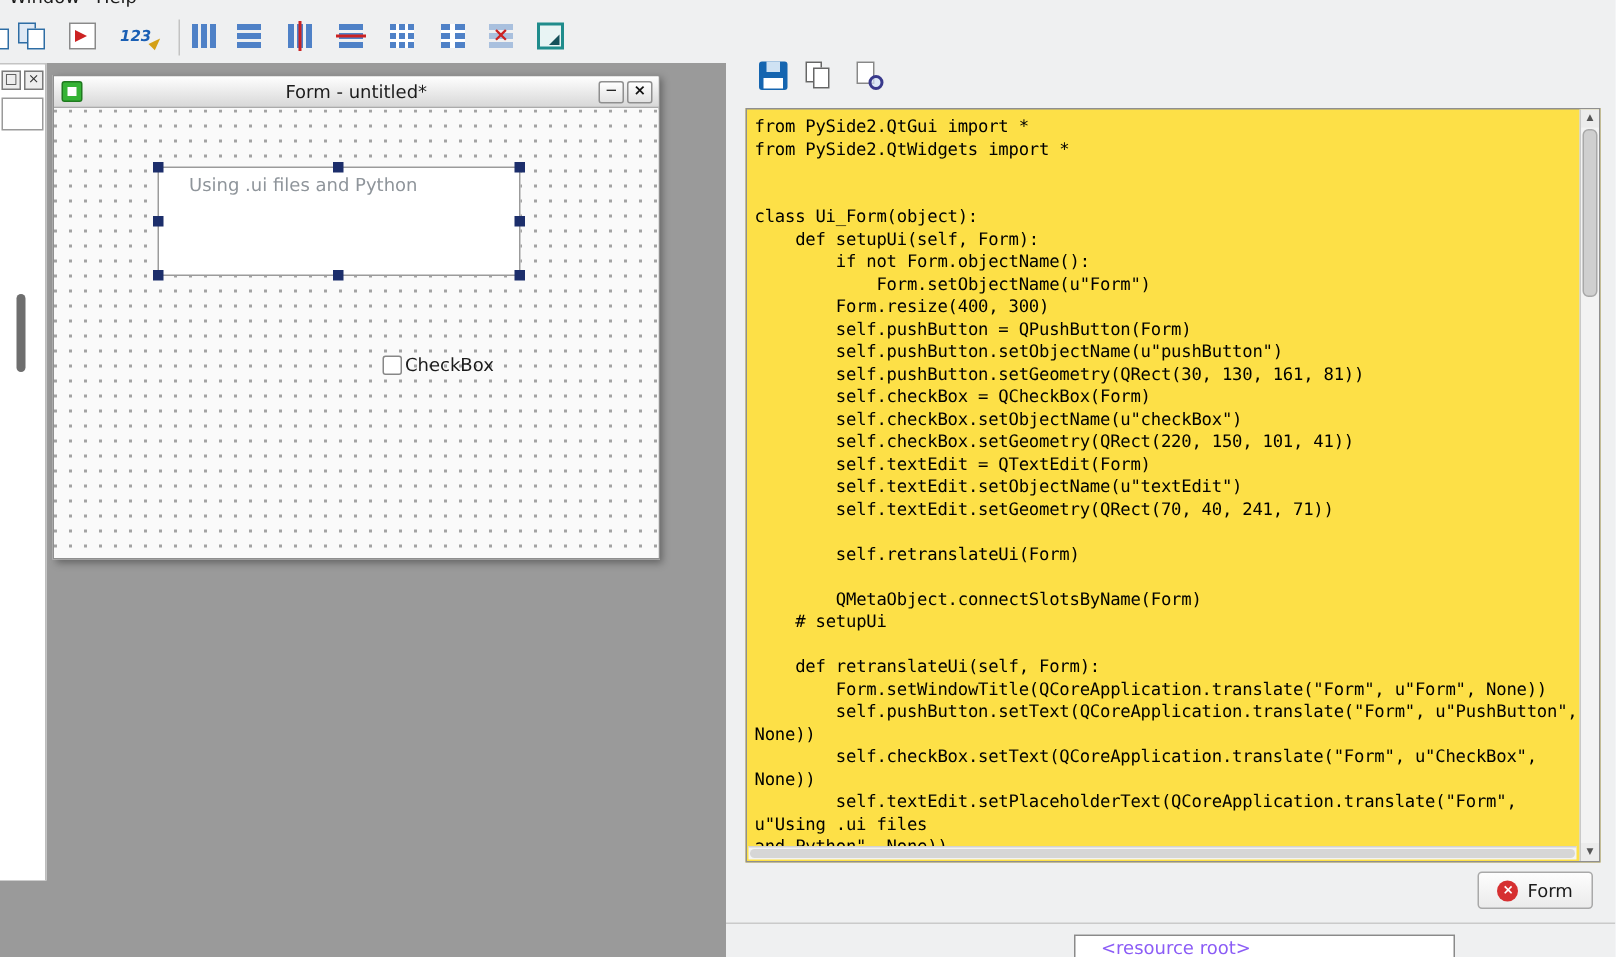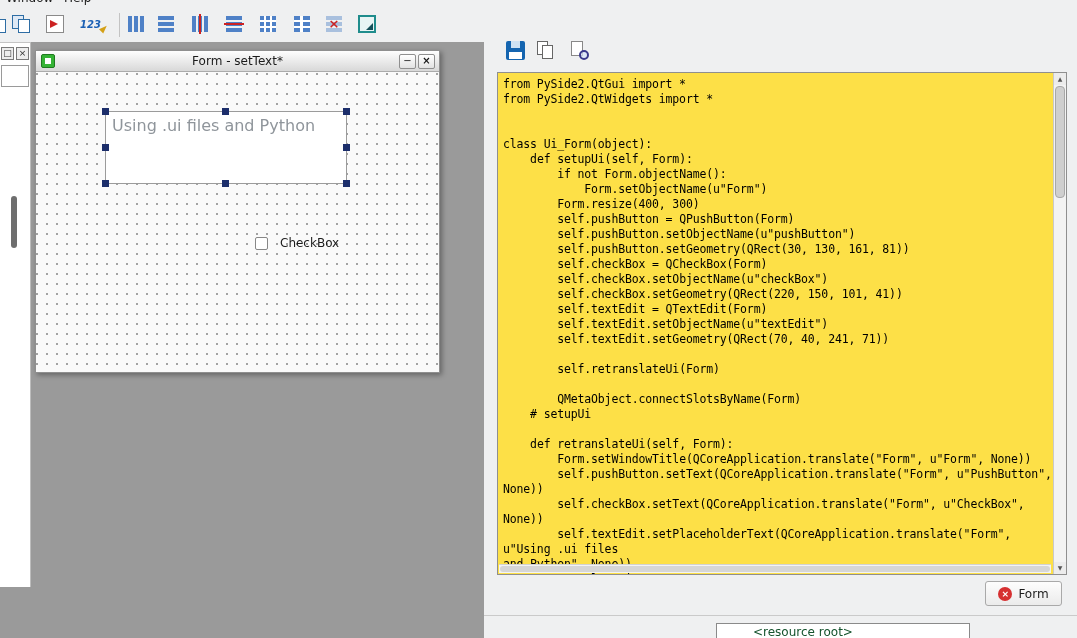--- a/index.html
+++ b/index.html
@@ -58,28 +58,28 @@
   .form-title{font-size:12px}
   .form-icon{position:absolute;left:5px;top:3px;width:14px;height:14px;background:#35b335;border:1px solid #1f7a1f;border-radius:2px}
   .form-icon .dot{position:absolute;left:3px;top:3px;width:6px;height:6px;background:#fff}
   .win-btn{position:absolute;top:3px;width:17px;height:15px;border:1px solid #8f8f8f;background:linear-gradient(#fff,#e2e2e2);border-radius:2px;font-size:10px;line-height:12px;text-align:center;color:#111}
   .btn-min{right:23px}
   .btn-close{right:4px;font-weight:bold}
   .form-body{position:absolute;left:0;right:0;top:22px;bottom:0;background-color:#fafafa;
     background-image:radial-gradient(#a3a3a3 1px,transparent 1.1px);background-size:10px 10px;background-position:6px 6px}
 
   .te-wrap{position:absolute;left:69px;top:38px;width:242px;height:73px}
-  .designer-textedit{position:absolute;inset:0;background:#fff;border:1px solid #9b9b9b;padding:4px 6px;color:#8f959b;font-size:16px}
+  .designer-textedit{position:absolute;inset:0;background:#fff;border:1px solid #9b9b9b;padding:4px 20px;color:#8f959b;font-size:12px}
   .handle{position:absolute;width:7px;height:7px;background:#1c2e6b}
   .h-tl{left:-3px;top:-3px}.h-t{left:calc(50% - 4px);top:-3px}.h-tr{right:-3px;top:-3px}
   .h-l{left:-3px;top:calc(50% - 4px)}.h-r{right:-3px;top:calc(50% - 4px)}
   .h-bl{left:-3px;bottom:-3px}.h-b{left:calc(50% - 4px);bottom:-3px}.h-br{right:-3px;bottom:-3px}
 
   .designer-pushbutton{position:absolute;left:31px;top:133px;width:159px;height:73px;background:linear-gradient(#fefefe,#ebebeb);border:1px solid #b0b0b0;border-radius:3px;display:flex;align-items:center;justify-content:center;font-size:12px;color:#1b1b1b}
-  .designer-checkbox{position:absolute;left:219px;top:161px;height:18px;display:flex;align-items:center;gap:12px}
+  .designer-checkbox{position:absolute;left:219px;top:161px;height:18px;display:flex;align-items:center;gap:2px}
   .cb-box{width:13px;height:13px;background:#fff;border:1px solid #878787;border-radius:2px}
   .cb-label{font-size:12px}
 
   
   .code-dialog{position:absolute;left:484px;top:15px;width:593px;height:600px;background:#eff0f1}
   .dlg-btn{position:absolute;top:22px;width:26px;height:26px;display:flex;align-items:center;justify-content:center;border-radius:3px}
   .dlg-save{left:18px}.dlg-copy{left:48px}.dlg-find{left:82px}
   .ic-save{position:relative;width:19px;height:19px;background:#1565b0;border-radius:2px}
   .ic-save .shutter{position:absolute;left:5px;top:0;width:9px;height:7px;background:#cfe2f3}
   .ic-save .label{position:absolute;left:3px;bottom:1px;width:13px;height:7px;background:#fff}
@@ -98,21 +98,21 @@
   .vthumb{position:absolute;left:1px;top:13px;width:10px;height:112px;background:#cfcfcf;border:1px solid #a8a8a8;border-radius:4px}
   .code-hscroll{position:absolute;left:1px;right:15px;bottom:1px;height:9px;background:#f3f3f3;border-top:1px solid #d2d2d2}
   .hthumb{position:absolute;left:1px;top:1px;right:1px;height:6px;background:#d6d6d6;border-radius:3px}
 
   .close-btn{position:absolute;left:501px;top:566px;width:77px;height:25px;border:1px solid #a9a9a9;border-radius:3px;background:linear-gradient(#fdfdfd,#ebebeb);display:flex;align-items:center;justify-content:center;gap:6px;font-size:12px;color:#1b1b1b}
   .ic-close-red{width:14px;height:14px;border-radius:50%;background:#d63031;color:#fff;font-size:9px;line-height:14px;text-align:center;font-weight:bold}
 
   
   .bottom-strip{position:absolute;left:484px;top:615px;width:593px;height:23px;background:#eff0f1;border-top:1px solid #cacaca}
   .resource-panel{position:absolute;left:716px;top:622px;width:254px;height:16px;background:#fff;border:1px solid #8a8a8a;overflow:hidden}
-  .resource-root{padding:1px 0 0 36px;font-size:12px;line-height:14px;color:#14532d}
+  .resource-root{padding:1px 0 0 17px;font-size:12px;line-height:14px;color:#8b5cf6}
 </style>
 </head>
 <body>
 
 <div class="screen">
 
   <div class="menubar">
     <span class="mitem menu-window">Window</span>
     <span class="mitem menu-help">Help</span>
   </div>
@@ -180,21 +180,21 @@
     <div class="dock-btn dock-close">×</div>
     <div class="left-input"></div>
     <div class="left-scroll"></div>
   </div>
 
   <div class="form-window">
     <div class="form-titlebar">
       <span class="form-icon">
           <span class="dot"></span>
         </span>
-      <span class="form-title">Form - setText*</span>
+      <span class="form-title">Form - untitled*</span>
       <span class="win-btn btn-min">−</span>
       <span class="win-btn btn-close">×</span>
     </div>
     <div class="form-body">
       <div class="te-wrap">
         <div class="designer-textedit">Using .ui files and Python</div>
         <span class="handle h-tl"></span>
         <span class="handle h-t"></span>
         <span class="handle h-tr"></span>
         <span class="handle h-l"></span>

